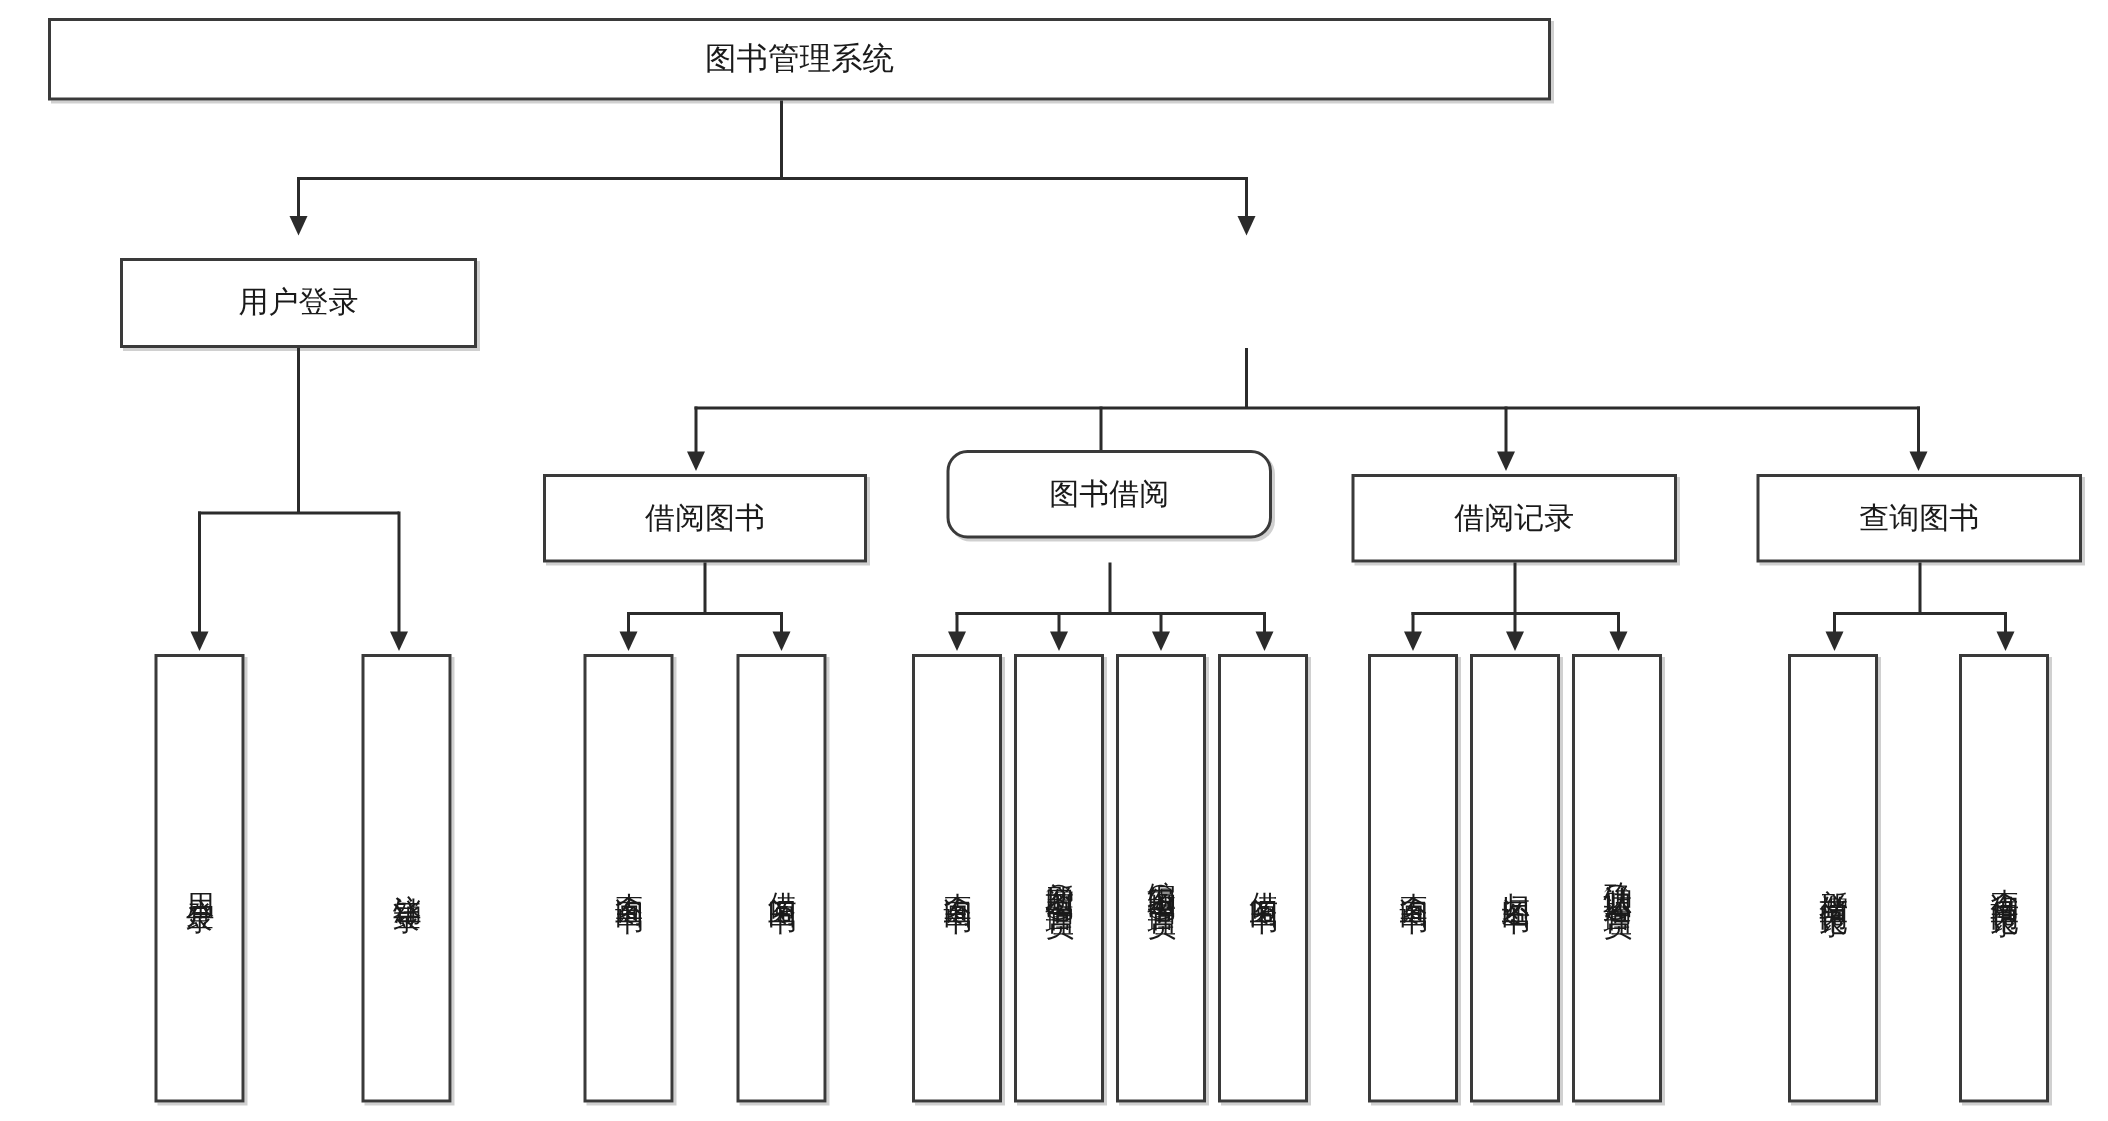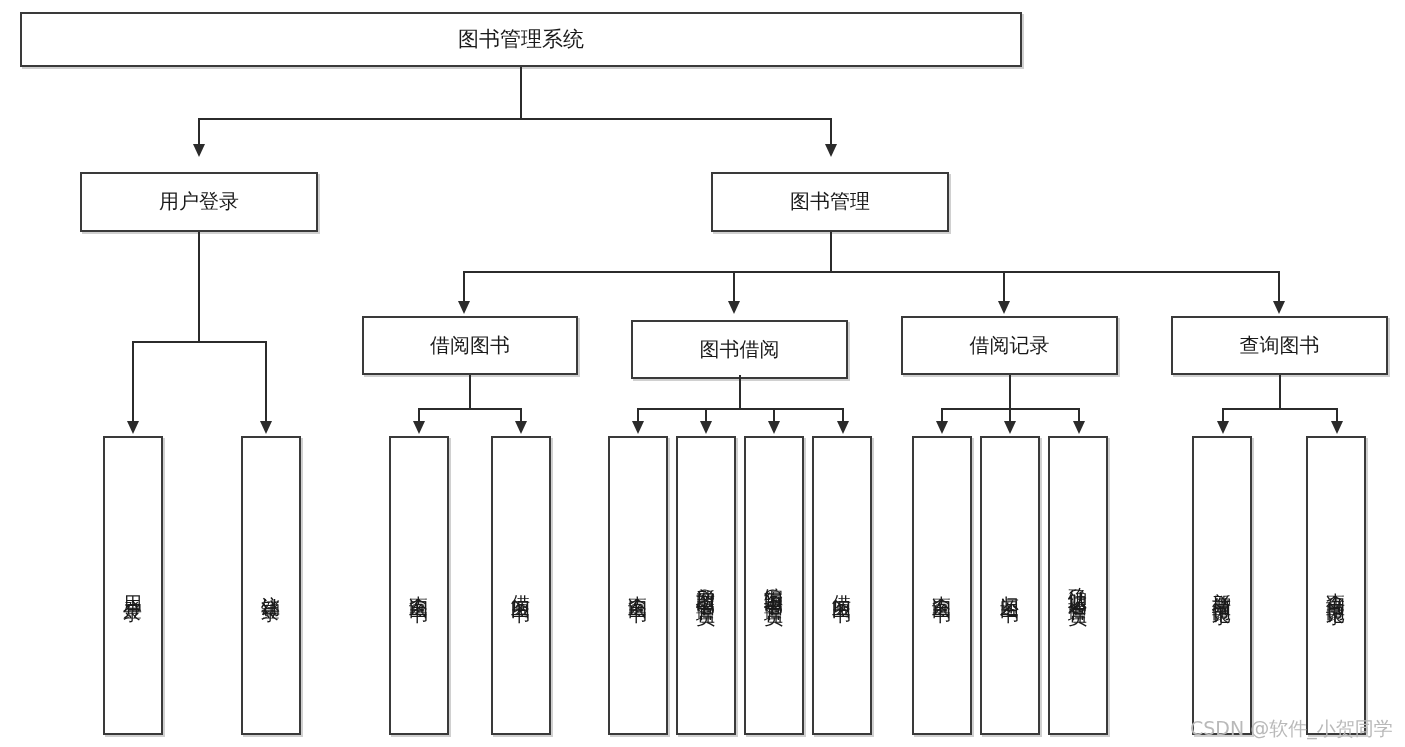--- a/index.html
+++ b/index.html
@@ -30,20 +30,21 @@
     display: flex;
     align-items: center;
     justify-content: center;
     color: #1a1a1a;
     line-height: 1.08;
     text-align: center;
   }
 
   .node.root {
     font-size: 21px;
+    margin-left: 12px;
   }
   .node.level2 {
     font-size: 20px;
   }
   .node.level3 {
     font-size: 20px;
   }
 
   
   .node.leaf {
@@ -103,23 +104,20 @@
   <div class="edge v" style="left:198px; top:118px; width:2px; height:28px;"></div>
   <div class="arrow" style="left:193px; top:144px;"></div>
 
   <div class="edge v" style="left:830px; top:118px; width:2px; height:28px;"></div>
   <div class="arrow" style="left:825px; top:144px;"></div>
 
   <div class="node level2" style="left:80px; top:172px; width:238px; height:60px;">
     <span>用户登录</span>
   </div>
 
-  <div class="node level2" style="left:711px; top:172px; width:238px; height:60px;">
-    <span>图书管理</span>
-  </div>
 
   <div class="edge v" style="left:198px; top:232px; width:2px; height:110px;"></div>
   <div class="edge h" style="left:132px; top:341px; width:134px; height:2px;"></div>
   <div class="edge v" style="left:132px; top:341px; width:2px; height:82px;"></div>
   <div class="arrow" style="left:127px; top:421px;"></div>
   <div class="edge v" style="left:265px; top:341px; width:2px; height:82px;"></div>
   <div class="arrow" style="left:260px; top:421px;"></div>
 
   <div class="edge v" style="left:830px; top:232px; width:2px; height:40px;"></div>
   <div class="edge h" style="left:463px; top:271px; width:817px; height:2px;"></div>
@@ -132,21 +130,21 @@
 
   <div class="edge v" style="left:1003px; top:271px; width:2px; height:32px;"></div>
   <div class="arrow" style="left:998px; top:301px;"></div>
 
   <div class="edge v" style="left:1278px; top:271px; width:2px; height:32px;"></div>
   <div class="arrow" style="left:1273px; top:301px;"></div>
 
   <div class="node level3" style="left:362px; top:316px; width:216px; height:59px;">
     <span>借阅图书</span>
   </div>
-  <div class="node level3" style="left:631px; top:320px; width:217px; height:59px;">
+  <div class="node level3" style="left:631px; top:300px; width:217px; height:59px;border-radius:14px;">
     <span>图书借阅</span>
   </div>
   <div class="node level3" style="left:901px; top:316px; width:217px; height:59px;">
     <span>借阅记录</span>
   </div>
   <div class="node level3" style="left:1171px; top:316px; width:217px; height:59px;">
     <span>查询图书</span>
   </div>
 
   <div class="edge v" style="left:469px; top:375px; width:2px; height:34px;"></div>
@@ -220,15 +218,14 @@
     <span class="vtext">确认归还（管理员）</span>
   </div>
 
   <div class="node leaf" style="left:1192px; top:436px; width:60px; height:299px;">
     <span class="vtext">新增借阅记录</span>
   </div>
   <div class="node leaf" style="left:1306px; top:436px; width:60px; height:299px;">
     <span class="vtext">查询借阅记录</span>
   </div>
 
-  <div id="watermark" style="left:1190px; top:716px;">CSDN @软件_小贺同学</div>
 
 </div>
 
 </body></html>

